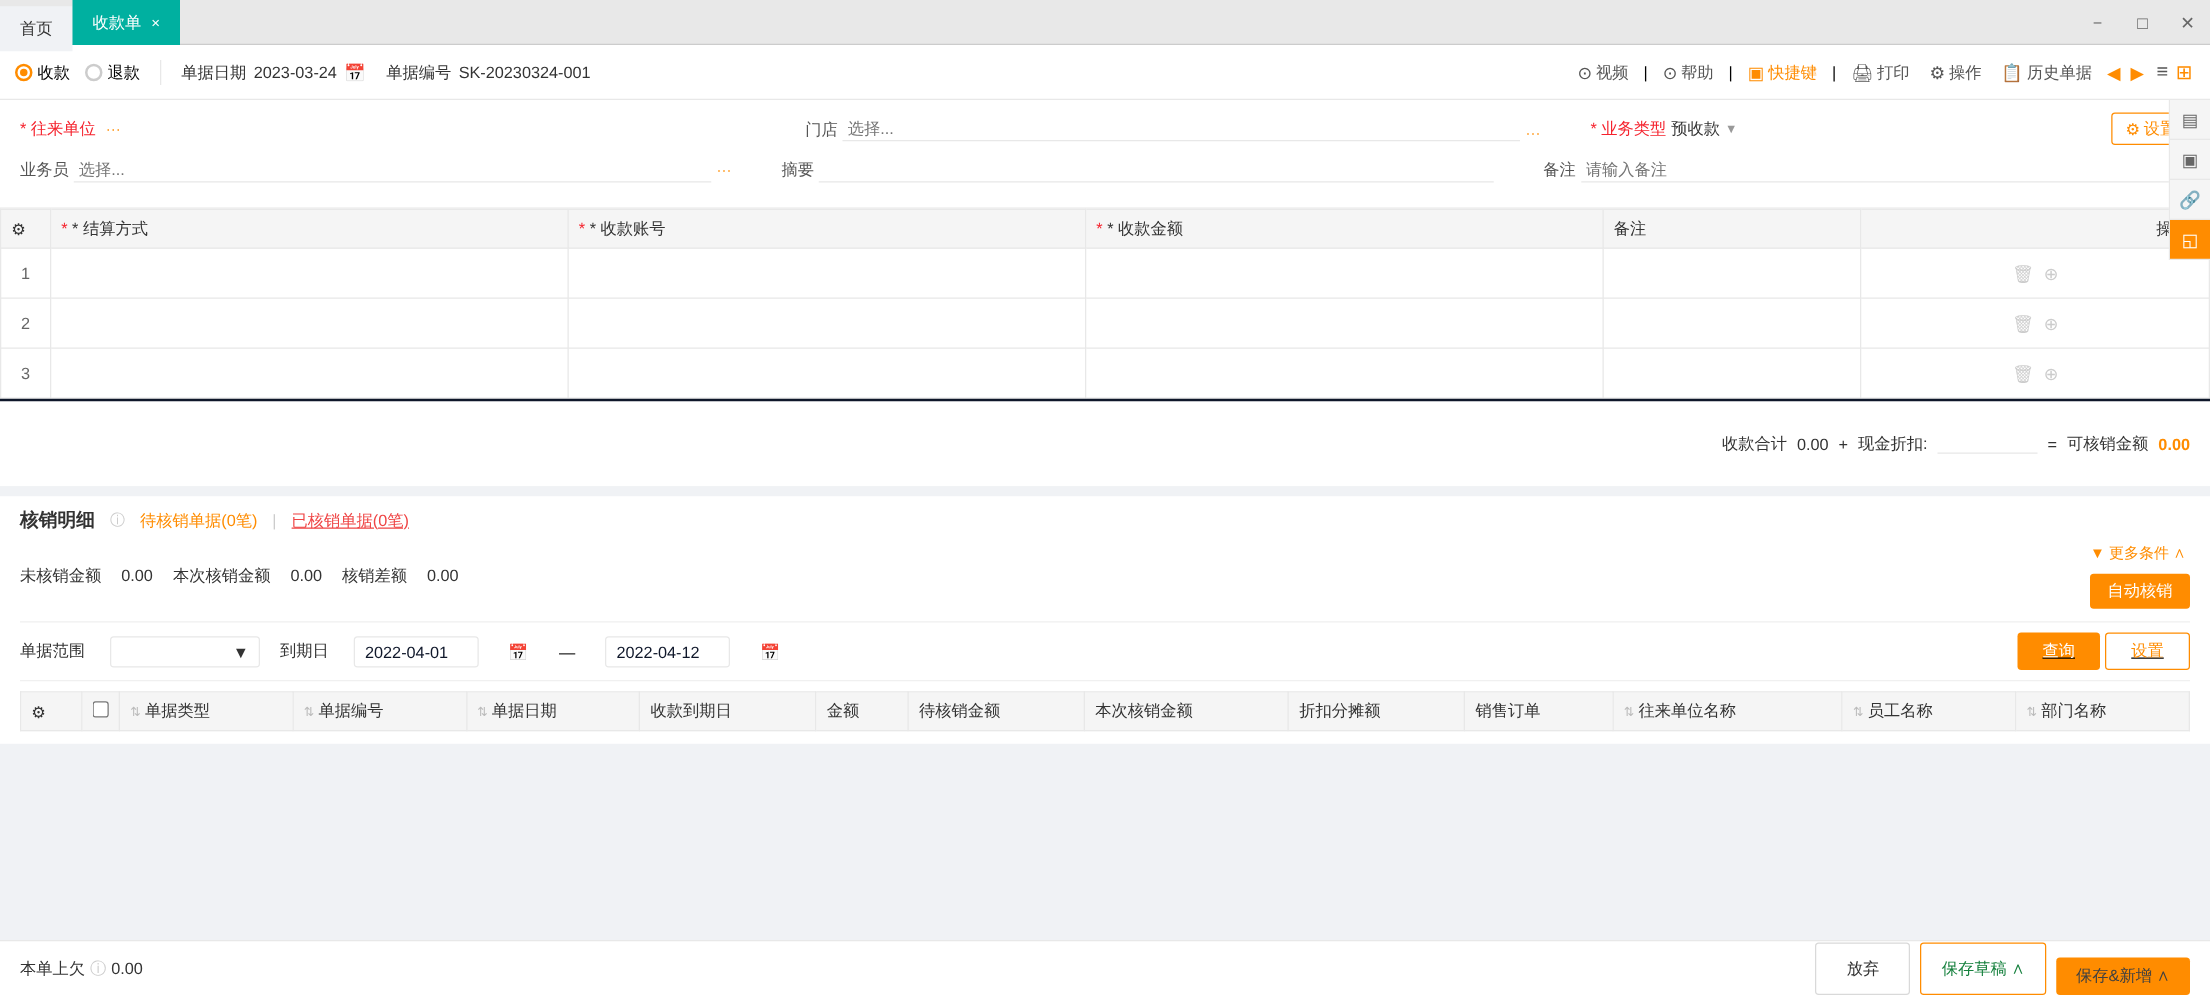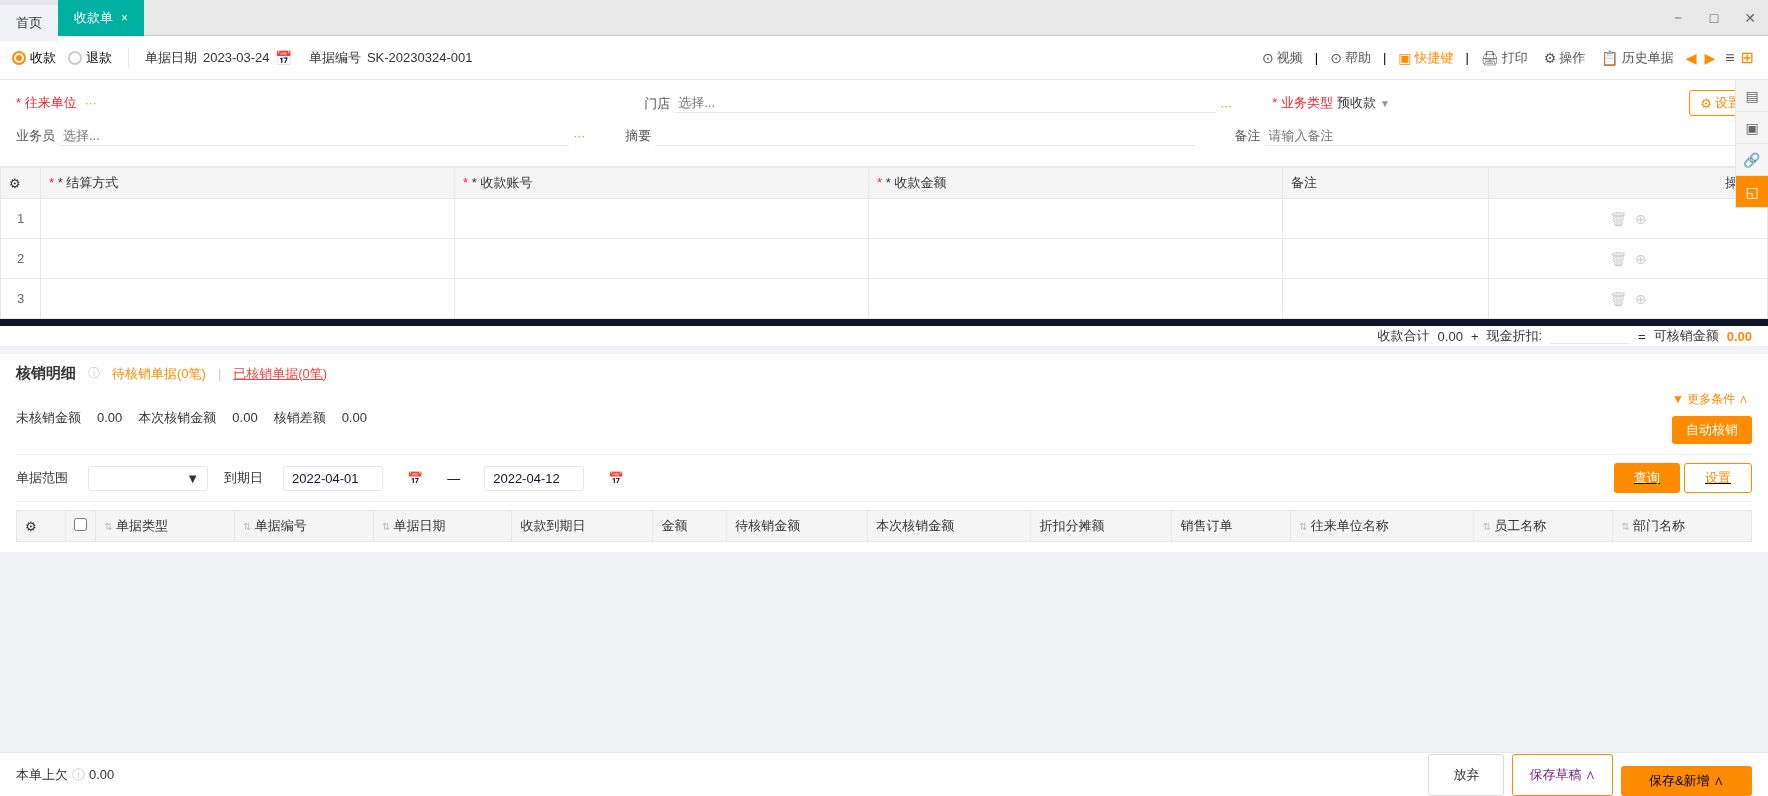--- a/index.html
+++ b/index.html
@@ -87,21 +87,21 @@
       height: 40px; vertical-align: middle;
     }
     .data-table .row-num { text-align: center; width: 40px; color: #666; }
     .data-table .action-cell { white-space: nowrap; text-align: center; }
     .action-icon { color: #ccc; cursor: pointer; font-size: 14px; margin: 0 2px; }
     .gear-cell { width: 40px; text-align: center; }
 
     
     .summary-row {
       display: flex; align-items: center; justify-content: flex-end;
-      padding: 1px 16px; background: #fff; border-top: 7px solid #0f172a;
+      padding: 25px 16px; background: #fff; border-top: 2px solid #0f172a;
       gap: 8px; color: #333;
     }
     .summary-value { color: #ff8c00; font-weight: bold; }
     .summary-input {
       border: none; border-bottom: 1px solid #e8e8e8; width: 80px;
       outline: none; font-size: 13px; text-align: right;
     }
 
     
     .section { background: #f0f2f5; height: 8px; }
@@ -161,25 +161,25 @@
       padding: 0 16px; height: 44px; gap: 12px;
     }
     .footer-info { display: flex; align-items: center; gap: 4px; color: #333; }
     .footer-info .icon { color: #ccc; }
     .footer-right { margin-left: auto; display: flex; gap: 8px; }
     .btn-discard {
       background: #fff; color: #333; border: 1px solid #d9d9d9; padding: 6px 24px;
       border-radius: 3px; cursor: pointer; font-size: 13px;
     }
     .btn-draft {
-      background: #fff; color: #701a75; border: 1px solid #ff8c00; padding: 6px 16px;
+      background: #fff; color: #15803d; border: 1px solid #ff8c00; padding: 6px 16px;
       border-radius: 3px; cursor: pointer; font-size: 13px; display: flex; align-items: center; gap: 4px;
     }
     .btn-save {
-      background: #ff8c00; color: #000000; border: none; padding: 6px 28px;
+      background: #ff8c00; color: #404040; border: none; padding: 6px 16px;
       border-radius: 3px; cursor: pointer; font-size: 13px; display: flex; align-items: center; gap: 4px; margin-top: 12px;
     }
 
     
     .right-sidebar {
       position: fixed; right: 0; top: 80px; display: flex; flex-direction: column;
       background: #f5f5f5; border-left: 1px solid #e8e8e8; z-index: 100;
     }
     .sidebar-icon {
       width: 32px; height: 32px; display: flex; align-items: center; justify-content: center;

